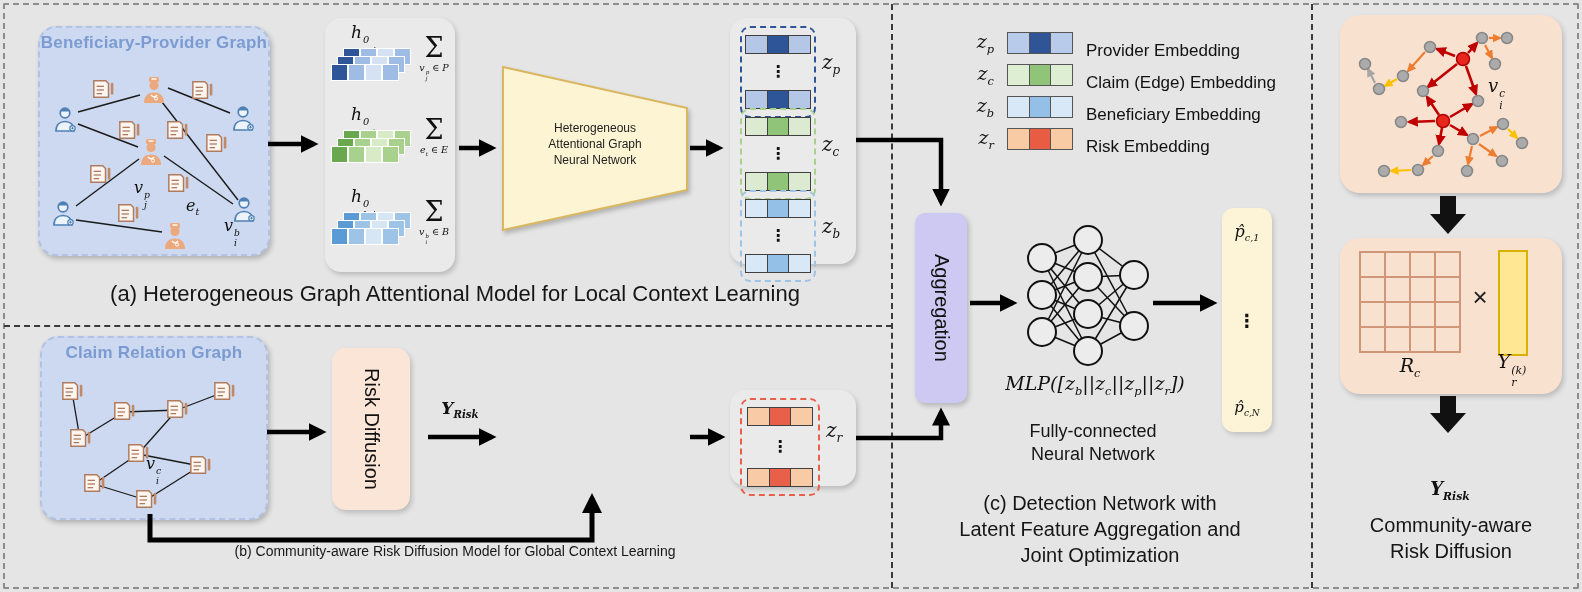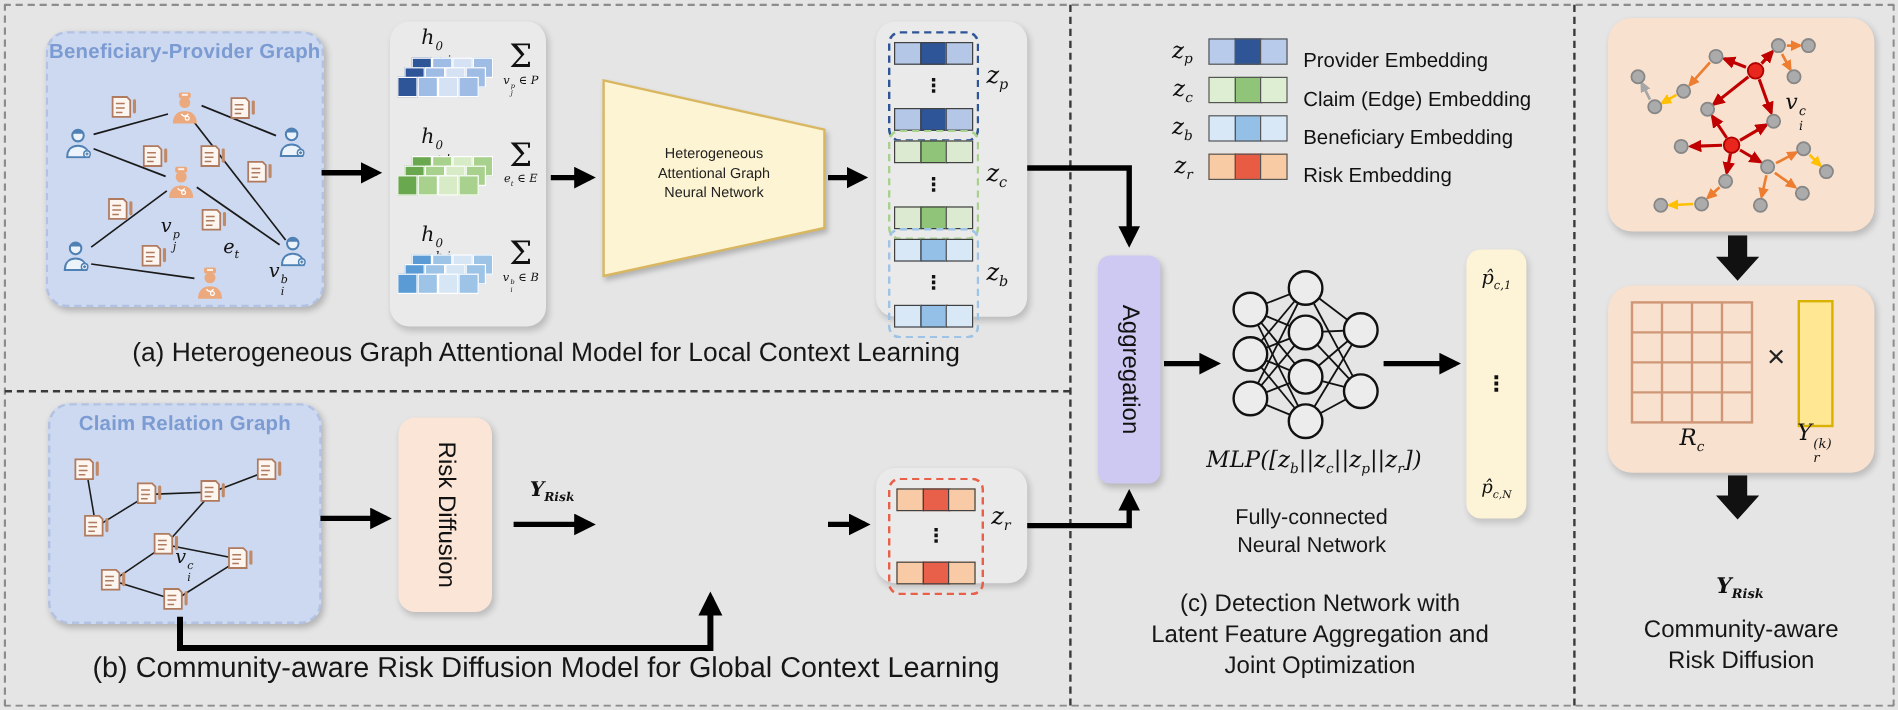--- a/index.html
+++ b/index.html
@@ -333,21 +333,21 @@
       <span class="vdots">⋮</span>
       <div class="cellrow">
           <span class="cell" style="background: rgb(248, 203, 166);"></span>
           <span class="cell" style="background: rgb(232, 96, 74);"></span>
           <span class="cell" style="background: rgb(248, 203, 166);"></span>
         </div>
     </div>
     <span class="abs math" style="left:96px;top:28px;font-size:20px;"><span>z</span><sub>r</sub></span>
   </div>
 
-  <div class="caption center" style="left:50px;top:543px;width:810px;font-size:24px;">(b) Community-aware Risk Diffusion Model for Global Context Learning</div>
+  <div class="caption center" style="left:50px;top:543px;width:810px;font-size:14px;">(b) Community-aware Risk Diffusion Model for Global Context Learning</div>
 
   <div>
     <div class="lg-row" style="left:966px;top:31px;">
       <span class="lg-sym math"><span>z</span><sub>p</sub></span>
       <span class="lg-bar">
           <span class="cell" style="background: rgb(185, 203, 234);"></span>
           <span class="cell" style="background: rgb(47, 85, 151);"></span>
           <span class="cell" style="background: rgb(185, 203, 234);"></span>
         </span>
       <span class="lg-label">Provider Embedding</span>

